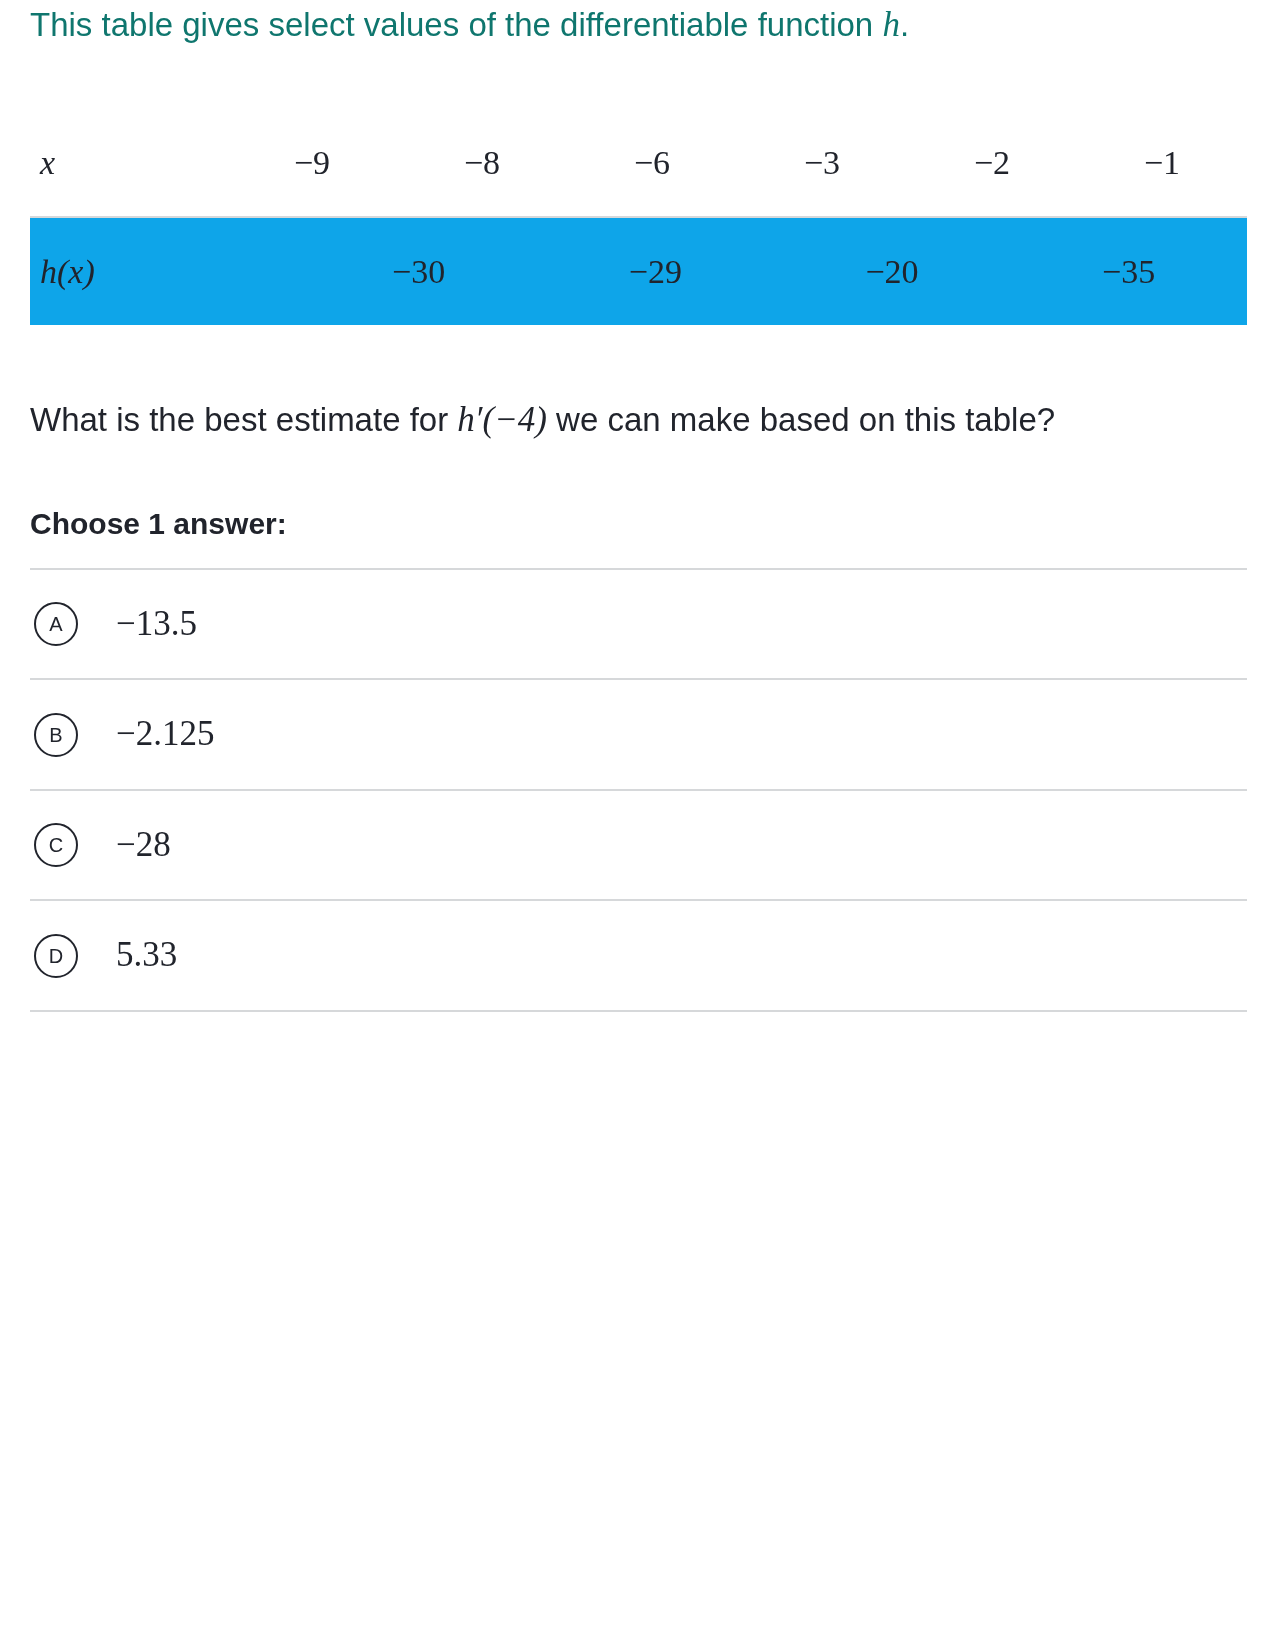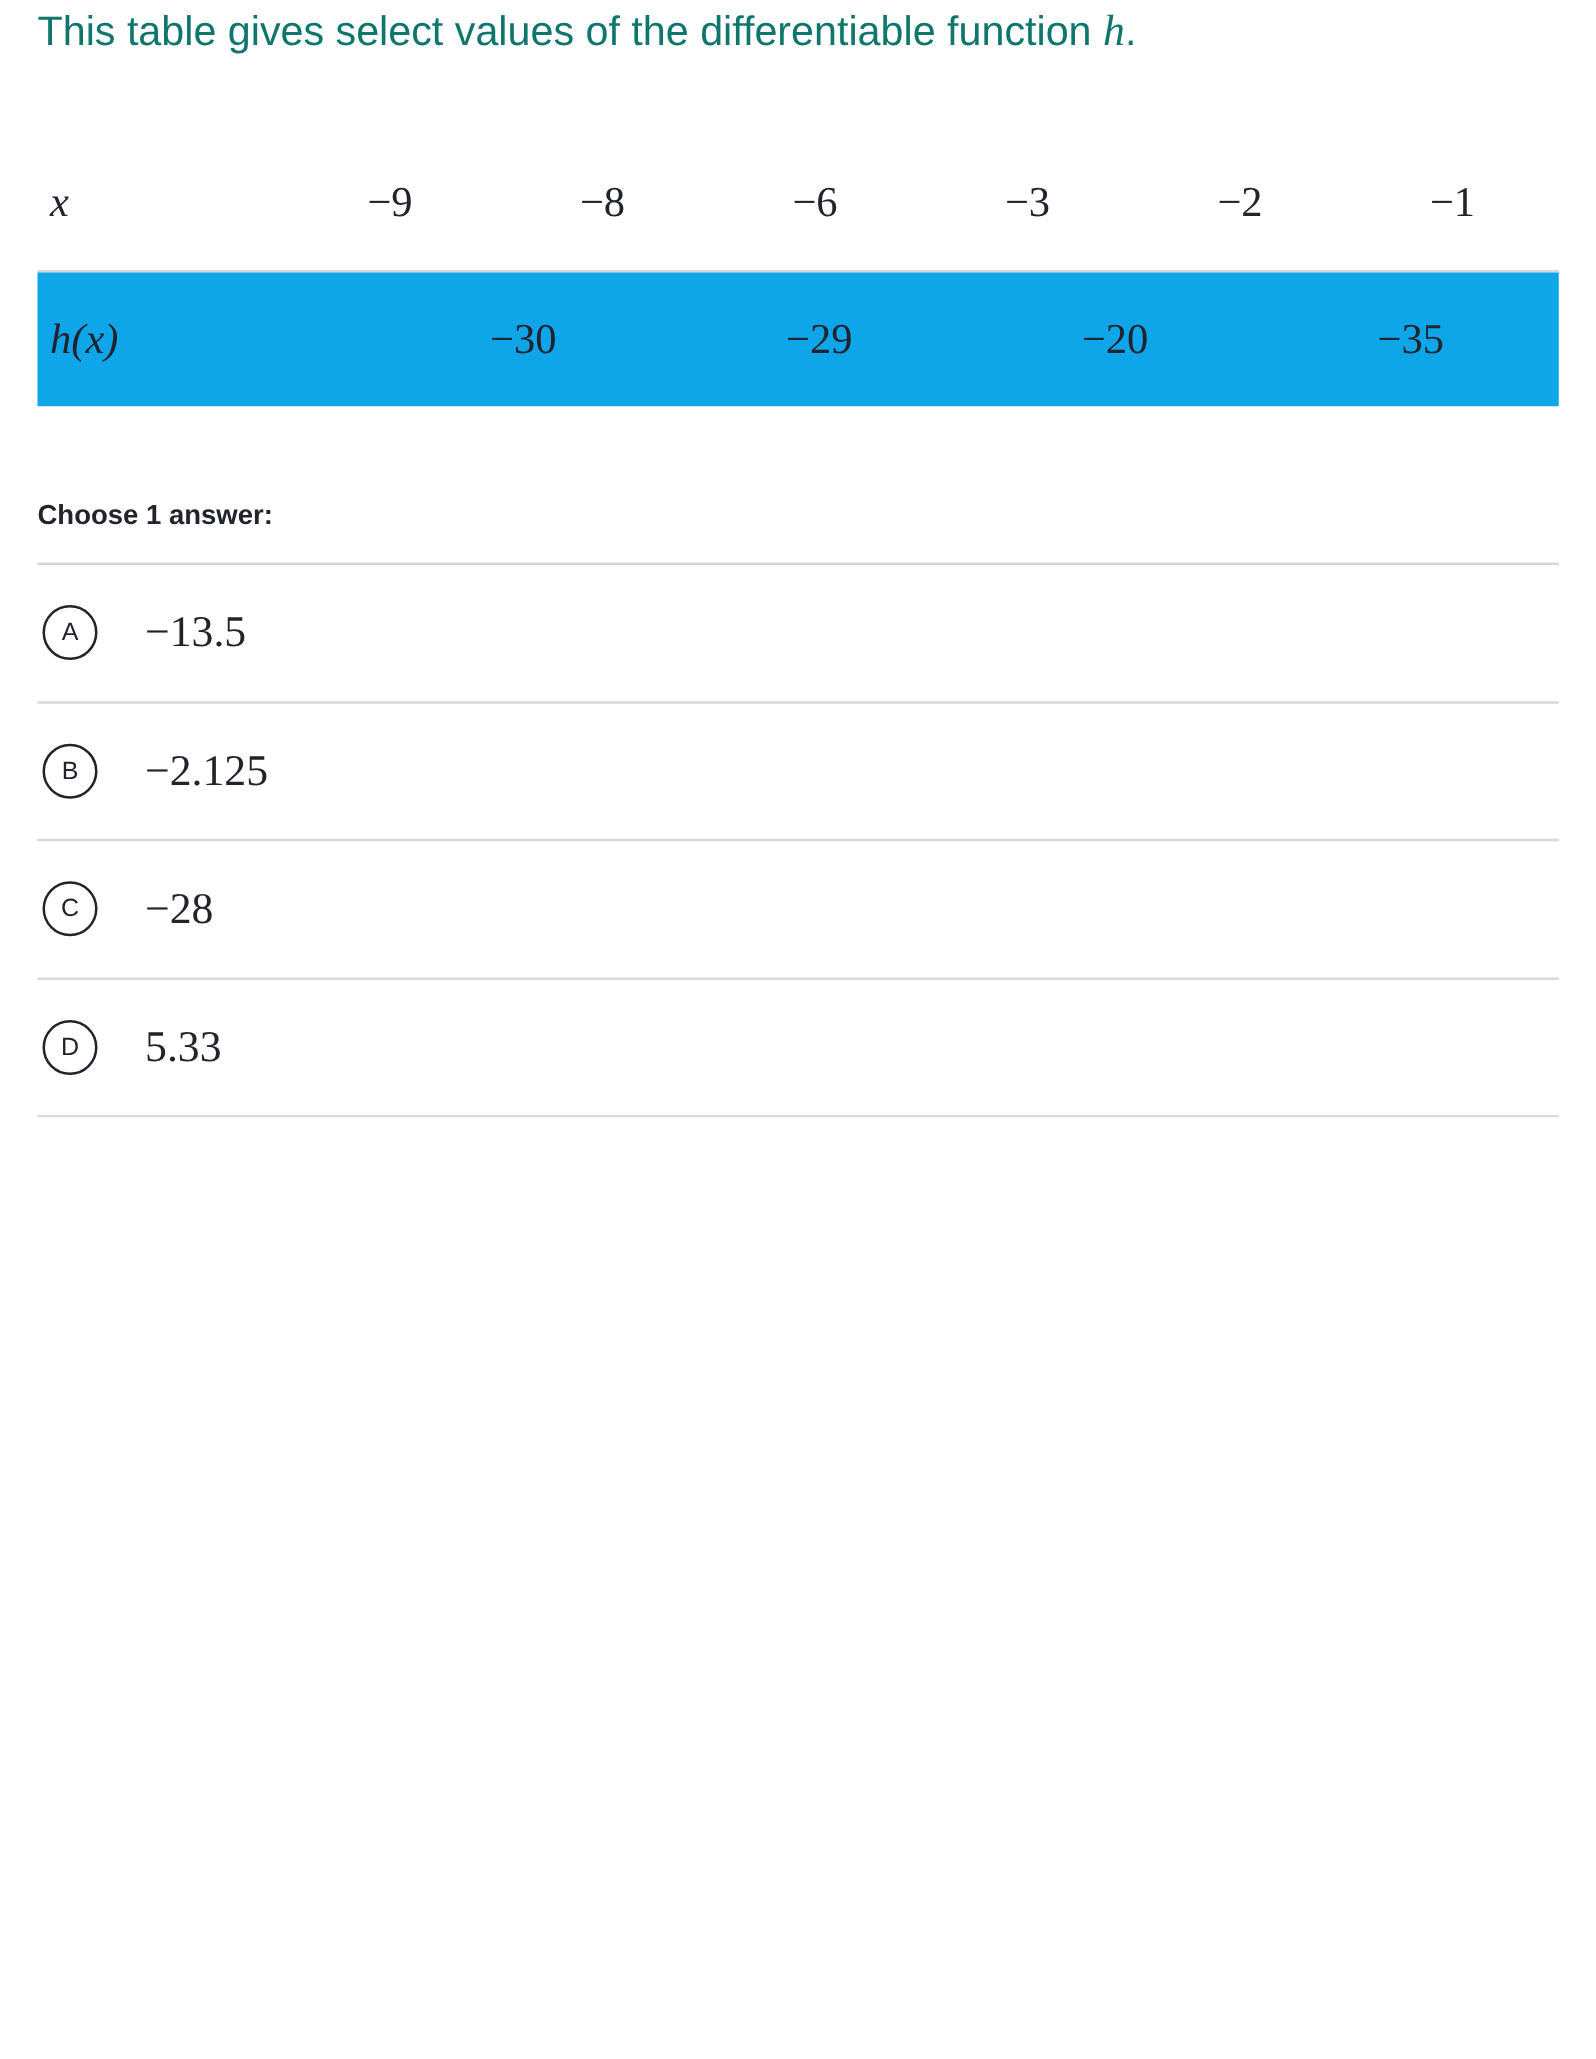--- a/index.html
+++ b/index.html
@@ -60,21 +60,21 @@
       color: #21242c;
       margin-bottom: 55px;
       line-height: 1.45;
     }
     .question .math {
       font-family: 'Times New Roman', serif;
       font-style: italic;
       font-size: 35px;
     }
     .choose {
-      font-size: 22px;
+      font-size: 30px;
       font-weight: 700;
       color: #21242c;
       margin-bottom: 22px;
     }
     .answers {
       width: 100%;
     }
     .answer {
       display: flex;
       align-items: center;
@@ -124,20 +124,23 @@
     </div>
     <div class="table-row value-row">
       <div class="table-cell label">h(x)</div>
       <div class="table-cell">−30</div>
       <div class="table-cell">−29</div>
       <div class="table-cell">−20</div>
       <div class="table-cell">−35</div>
     </div>
   </div>
 
+  <p class="question">
+    <span>What is the best estimate for </span><span class="math">h′(−4)</span><span> we can make based on this table?</span>
+  </p>
 
   <p class="choose">Choose 1 answer:</p>
 
   <div class="answers">
     <div class="answer">
       <div class="radio">A</div>
       <div class="answer-text">−13.5</div>
     </div>
     <div class="answer">
       <div class="radio">B</div>

